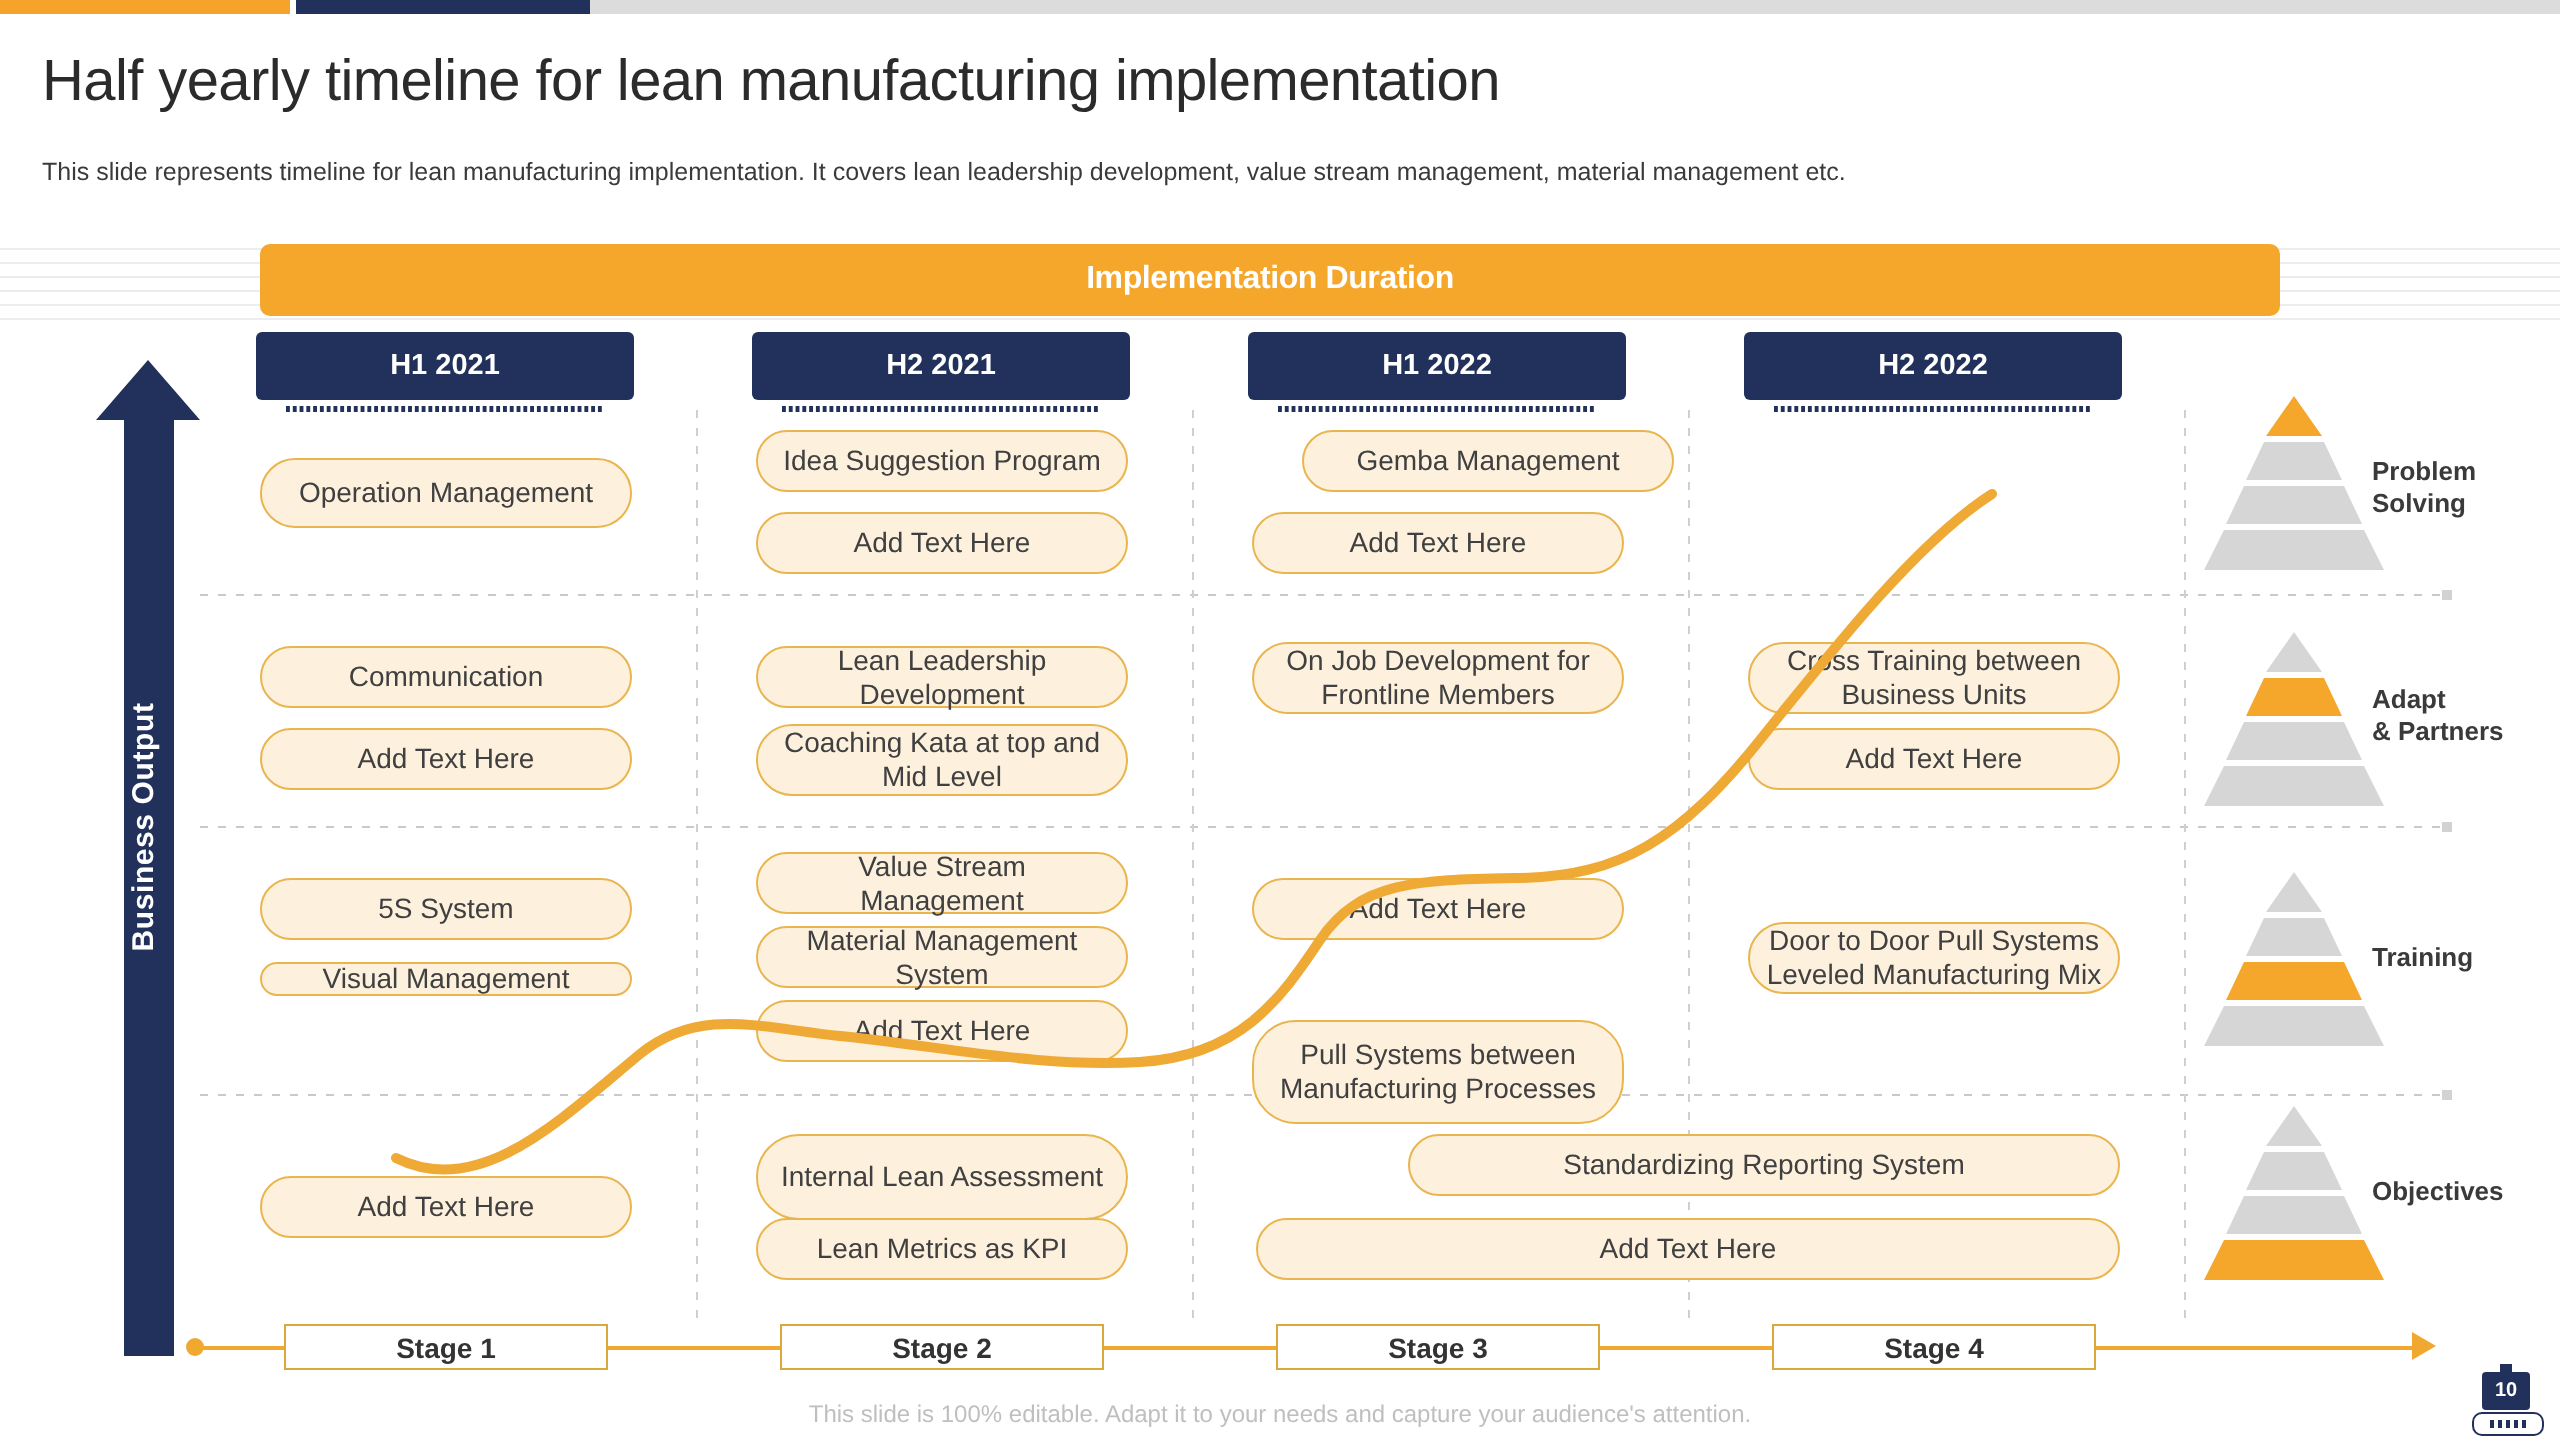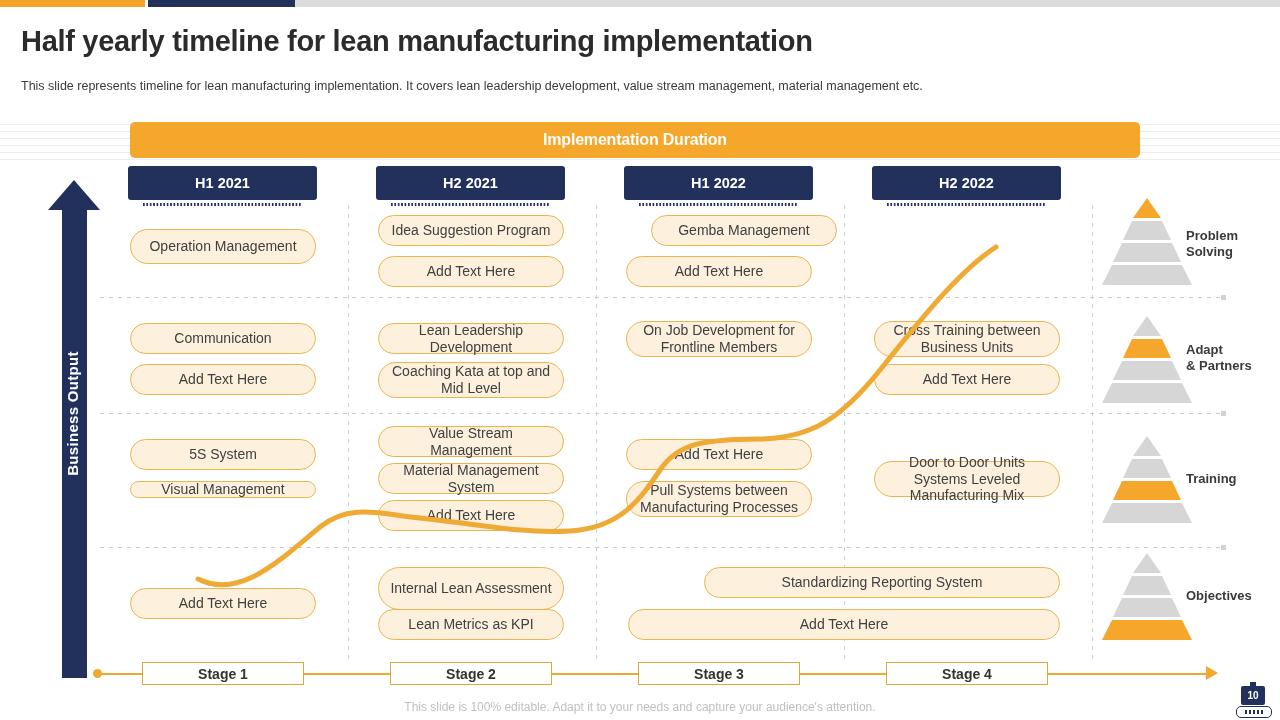--- a/index.html
+++ b/index.html
@@ -15,21 +15,21 @@
   
   .topbar{position:absolute;top:0;left:0;width:1280px;height:7px;display:flex;}
   .topbar .seg-orange{width:145px;height:7px;background:#F5A32A;}
   .topbar .seg-gap{width:3px;height:7px;background:#ffffff;}
   .topbar .seg-navy{width:147px;height:7px;background:#22315C;}
   .topbar .seg-grey{flex:1;height:7px;background:#DCDCDC;}
 
   
   .page-title{
     position:absolute;left:21px;top:25px;
-    font-size:29px;font-weight:bold;color:#2B2B2B;
+    font-size:29px;font-weight:normal;color:#2B2B2B;
     letter-spacing:-0.3px;white-space:nowrap;
   }
   .page-subtitle{
     position:absolute;left:21px;top:79px;
     font-size:12.5px;color:#3A3A3A;white-space:nowrap;
   }
 
   
   .hairlines{position:absolute;left:0;top:118px;width:1280px;height:46px;}
   .hairlines i{position:absolute;left:0;width:1280px;height:1px;background:#EDEDED;display:block;}
@@ -222,23 +222,23 @@
   <div class="pill" style="left:874px;top:364px;width:186px;height:31px;">Add Text Here</div>
 
   <div class="pill" style="left:130px;top:439px;width:186px;height:31px;">5S System</div>
   <div class="pill" style="left:130px;top:481px;width:186px;height:17px;">Visual Management</div>
 
   <div class="pill" style="left:378px;top:426px;width:186px;height:31px;">Value Stream Management</div>
   <div class="pill" style="left:378px;top:463px;width:186px;height:31px;">Material Management System</div>
   <div class="pill" style="left:378px;top:500px;width:186px;height:31px;">Add Text Here</div>
 
   <div class="pill" style="left:626px;top:439px;width:186px;height:31px;">Add Text Here</div>
-  <div class="pill" style="left:626px;top:481px;width:186px;height:36px;">Pull Systems between Manufacturing Processes</div>
-
-  <div class="pill" style="left:874px;top:461px;width:186px;height:36px;">Door to Door Units Systems Leveled Manufacturing Mix</div>
+  <div class="pill" style="left:626px;top:510px;width:186px;height:52px;">Pull Systems between Manufacturing Processes</div>
+
+  <div class="pill" style="left:874px;top:461px;width:186px;height:36px;">Door to Door Pull Systems Leveled Manufacturing Mix</div>
 
   <div class="pill" style="left:130px;top:588px;width:186px;height:31px;">Add Text Here</div>
 
   <div class="pill" style="left:378px;top:567px;width:186px;height:43px;">Internal Lean Assessment</div>
   <div class="pill" style="left:378px;top:609px;width:186px;height:31px;">Lean Metrics as KPI</div>
 
   <div class="pill" style="left:704px;top:567px;width:356px;height:31px;">Standardizing Reporting System</div>
   <div class="pill" style="left:628px;top:609px;width:432px;height:31px;">Add Text Here</div>
 
   <svg class="curve" viewBox="0 0 1280 720">

